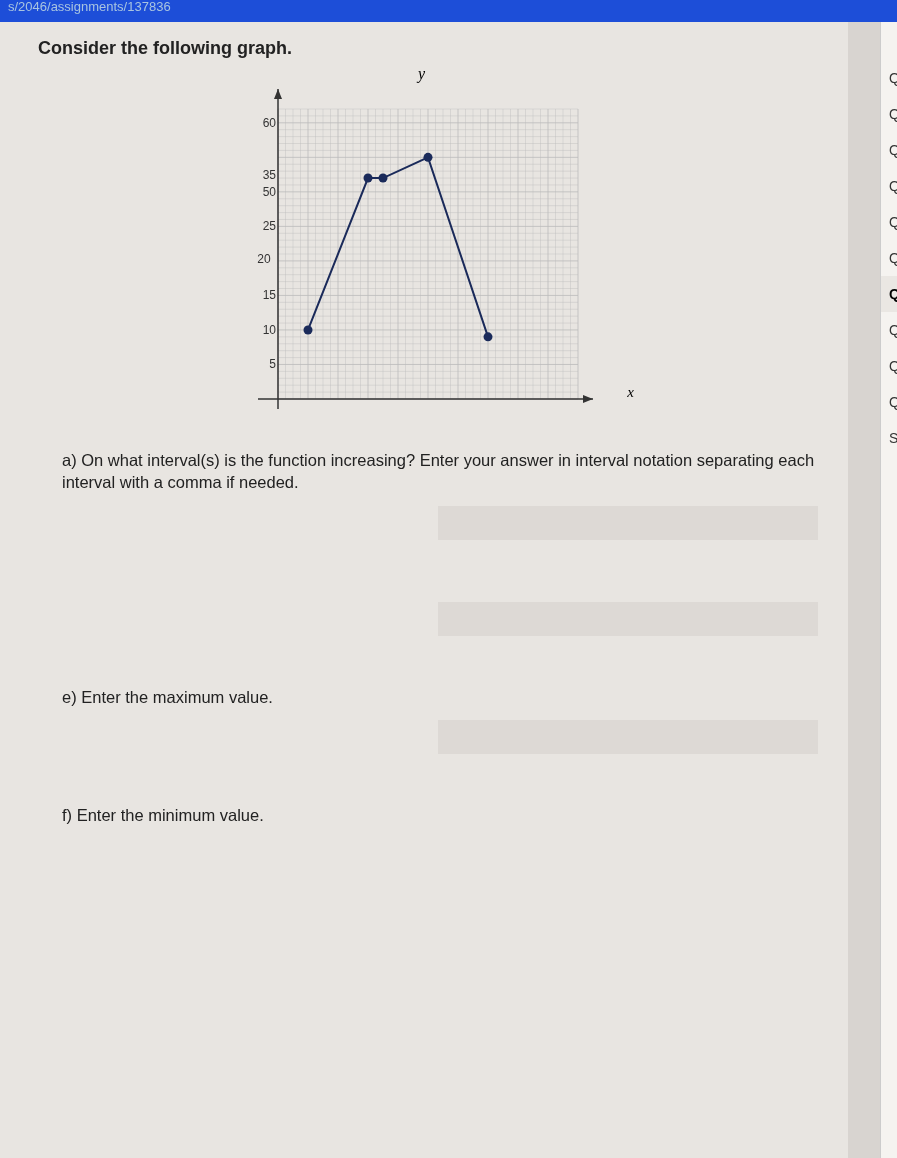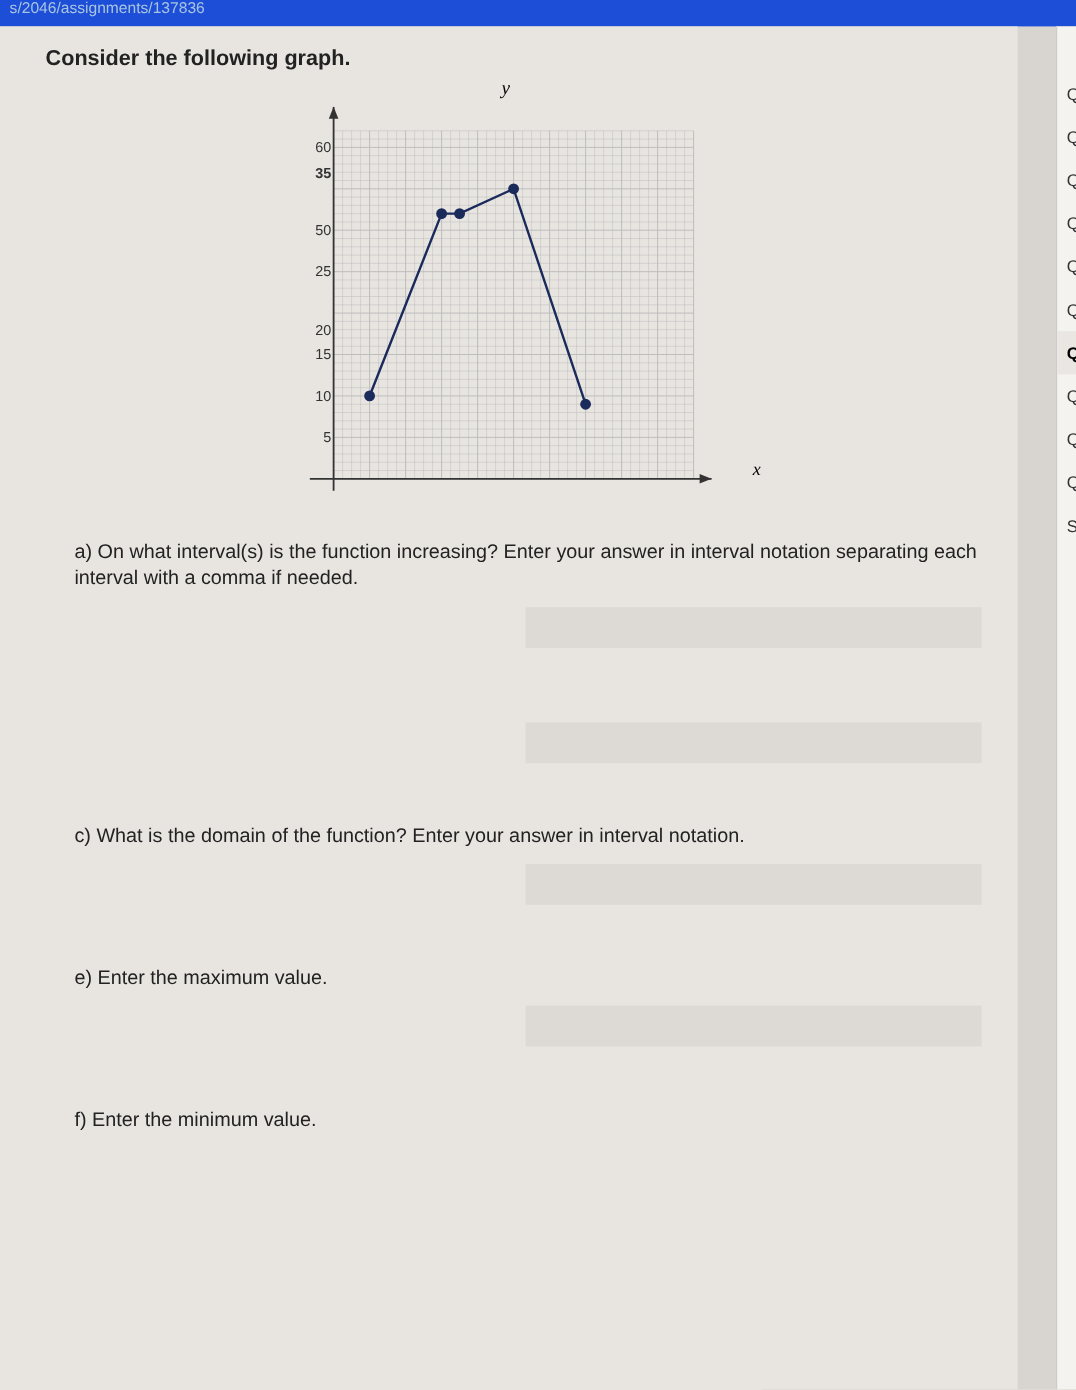--- a/index.html
+++ b/index.html
@@ -231,42 +231,38 @@
               <circle cx="110" cy="89.04761904761907" r="4.5" fill="#1a2a5a"></circle>
               <circle cx="125" cy="89.04761904761907" r="4.5" fill="#1a2a5a"></circle>
               <circle cx="170" cy="68.33333333333331" r="4.5" fill="#1a2a5a"></circle>
               <circle cx="230" cy="247.85714285714286" r="4.5" fill="#1a2a5a"></circle>
             </g>
         </svg>
         <div id="ytick-labels">
             <span class="tick" style="top: 299.476px;">5</span>
             <span class="tick" style="top: 264.952px;">10</span>
             <span class="tick" style="top: 230.429px;">15</span>
-            <span class="tick" style="top: 210px;">20</span>
+            <span class="tick" style="top: 194px; text-align: center;">20</span>
             <span class="tick" style="top: 161.381px;">25</span>
             <span class="tick" style="top: 126.857px;">50</span>
-            <span class="tick" style="top: 79px; font-weight: bold;">35</span>
+            <span class="tick" style="top: 110px;">35</span>
             <span class="tick" style="top: 57.8095px;">60</span>
           </div>
       </div>
     </div>
 
     <div class="question-block">
       <div class="question-text">a) On what interval(s) is the function increasing? Enter your answer in interval notation separating each interval with a comma if needed.</div>
       <input class="answer-input" style="">
     </div>
 
     <div class="question-block">
       <input class="answer-input" style="">
     </div>
 
-    <div class="question-block">
-      <div class="question-text">c) What is the domain of the function? Enter your answer in interval notation.</div>
-      <input class="answer-input" style="">
-    </div>
 
 
     <div class="question-block">
       <div class="question-text">e) Enter the maximum value.</div>
       <input class="answer-input" style="">
     </div>
 
     <div class="question-block" style="margin-bottom:0;">
       <div class="question-text">f) Enter the minimum value.</div>
     </div>

